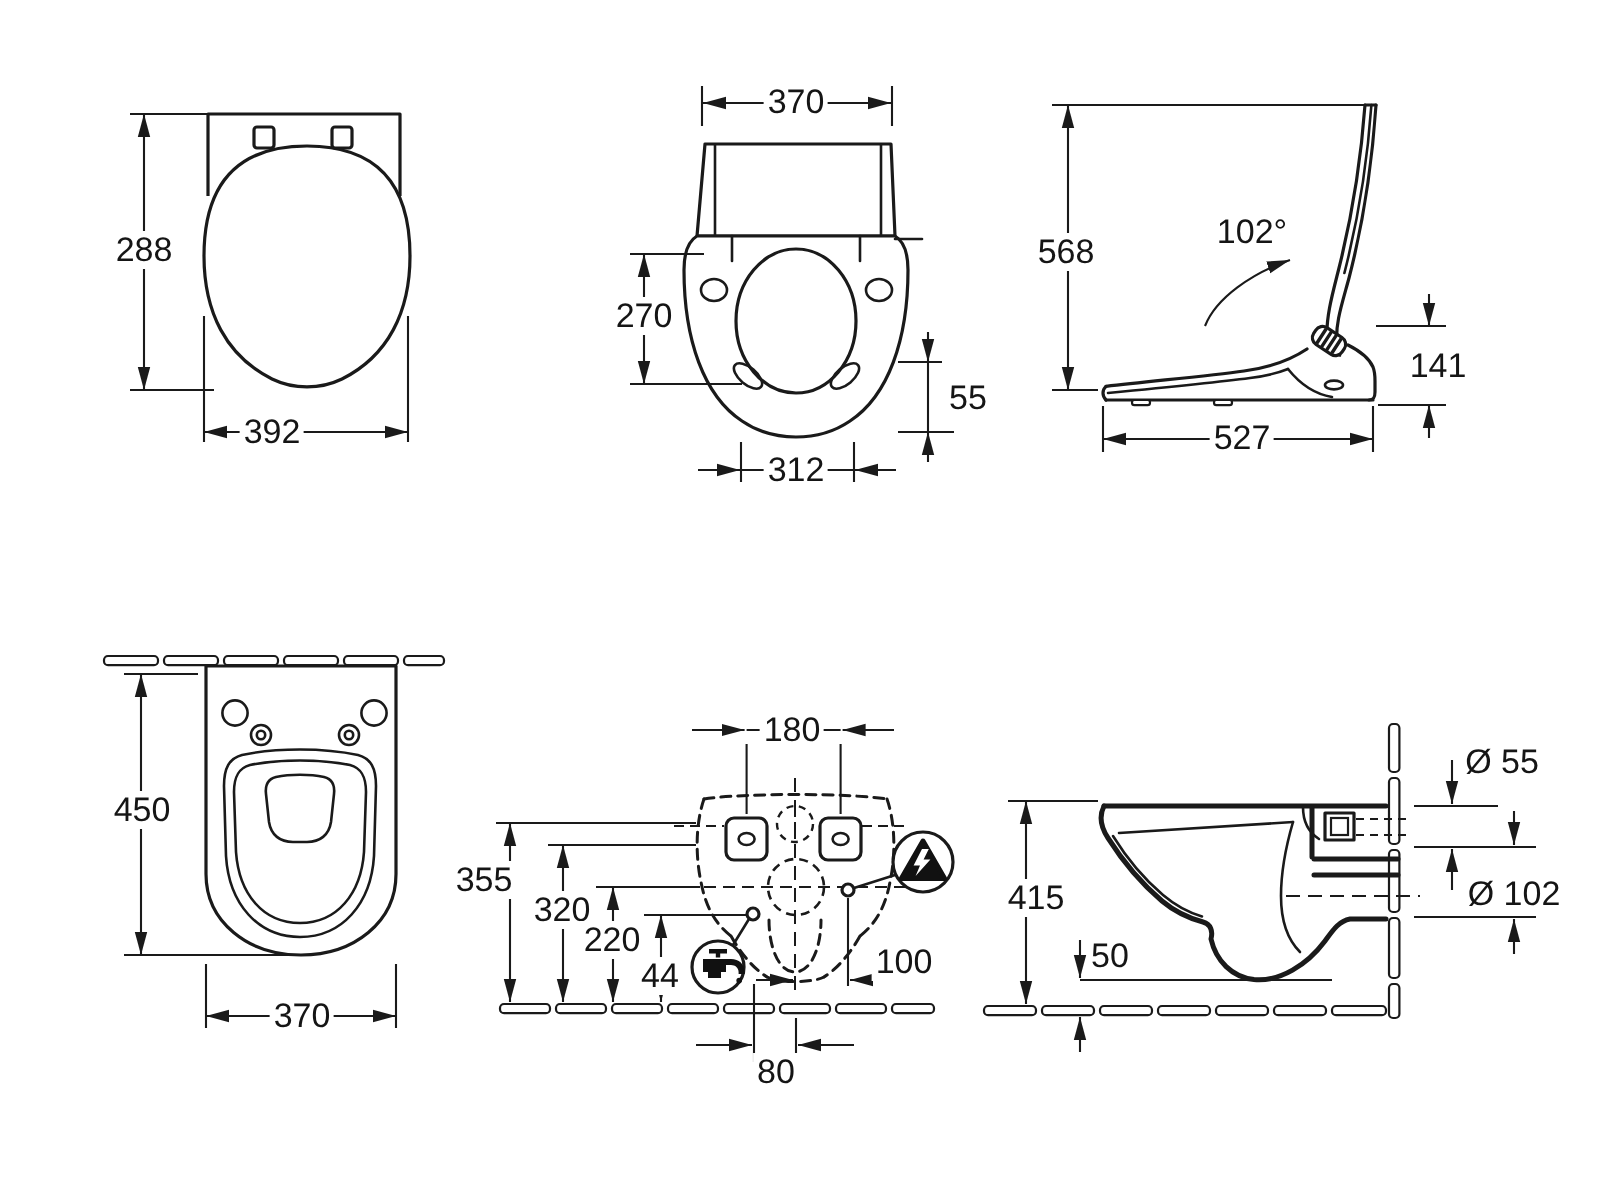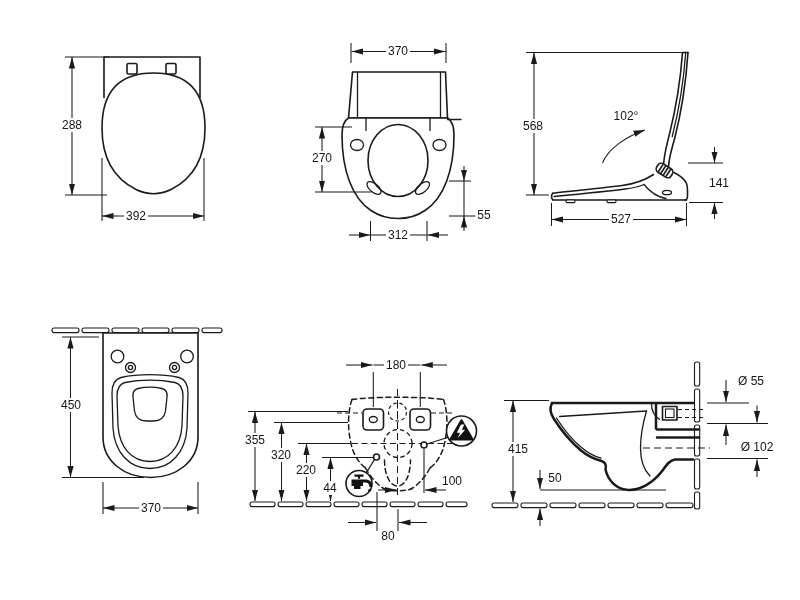--- a/index.html
+++ b/index.html
@@ -1,21 +1,21 @@
 <!DOCTYPE html>
 <html><head>
 <meta charset="utf-8">
 <style>
   html,body{margin:0;padding:0;background:#fff;}
   .stage{position:relative;width:800px;height:600px;background:#fff;overflow:hidden;
          font-family:"Liberation Sans",sans-serif;}
   .stage svg{position:absolute;left:0;top:0;}
   .labels{position:absolute;left:0;top:0;width:800px;height:600px;}
   .dim{position:absolute;transform:translate(-50%,-50%);white-space:nowrap;
-       font-size:12px;line-height:1;color:#151515;background:#fff;padding:1px 2px;}
+       font-size:17px;line-height:1;color:#151515;background:#fff;padding:1px 2px;}
   
   .o{fill:none;stroke:#1a1a1a;stroke-width:1.6;stroke-linecap:round;stroke-linejoin:round;}
   .ow{fill:#fff;stroke:#1a1a1a;stroke-width:1.6;stroke-linejoin:round;}
   .tn{fill:none;stroke:#1a1a1a;stroke-width:1.3;stroke-linecap:round;}
   .tk{fill:none;stroke:#1a1a1a;stroke-width:2.5;stroke-linecap:round;stroke-linejoin:round;}
   .dm{fill:none;stroke:#1a1a1a;stroke-width:1.05;stroke-linecap:butt;}
   .hz{fill:#fff;stroke:#1a1a1a;stroke-width:1.1;}
 </style>
 </head>
 <body>
@@ -244,30 +244,30 @@
     <path class="dm" d="M757,405.5 L757,422.5" marker-end="url(#ah)"></path>
     <path class="dm" d="M757,477 L757,459.5" marker-end="url(#ah)"></path>
   </g>
 </svg>
 
 <div class="labels">
   <span class="dim" style="left:72px;top:125px">288</span>
   <span class="dim" style="left:136px;top:216px">392</span>
   <span class="dim" style="left:398px;top:51px">370</span>
   <span class="dim" style="left:322px;top:158px">270</span>
-  <span class="dim" style="left:484px;top:215px">55</span>
+  <span class="dim" style="left:484px;top:199px">55</span>
   <span class="dim" style="left:398px;top:235px">312</span>
   <span class="dim" style="left:533px;top:126px">568</span>
   <span class="dim" style="left:626px;top:116px">102°</span>
   <span class="dim" style="left:719px;top:183px">141</span>
   <span class="dim" style="left:621px;top:219px">527</span>
   <span class="dim" style="left:71px;top:405px">450</span>
   <span class="dim" style="left:151px;top:508px">370</span>
   <span class="dim" style="left:396px;top:365px">180</span>
-  <span class="dim" style="left:255px;top:440px">355</span>
+  <span class="dim" style="left:242px;top:440px">355</span>
   <span class="dim" style="left:281px;top:455px">320</span>
   <span class="dim" style="left:306px;top:470px">220</span>
   <span class="dim" style="left:330px;top:488px">44</span>
   <span class="dim" style="left:452px;top:481px">100</span>
   <span class="dim" style="left:388px;top:536px">80</span>
   <span class="dim" style="left:518px;top:449px">415</span>
   <span class="dim" style="left:555px;top:478px">50</span>
   <span class="dim" style="left:751px;top:381px">Ø 55</span>
   <span class="dim" style="left:757px;top:447px">Ø 102</span>
 </div>

